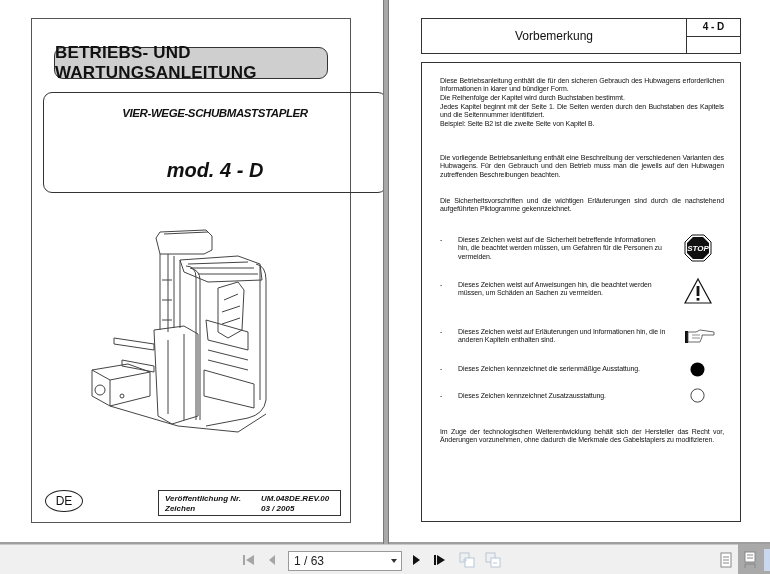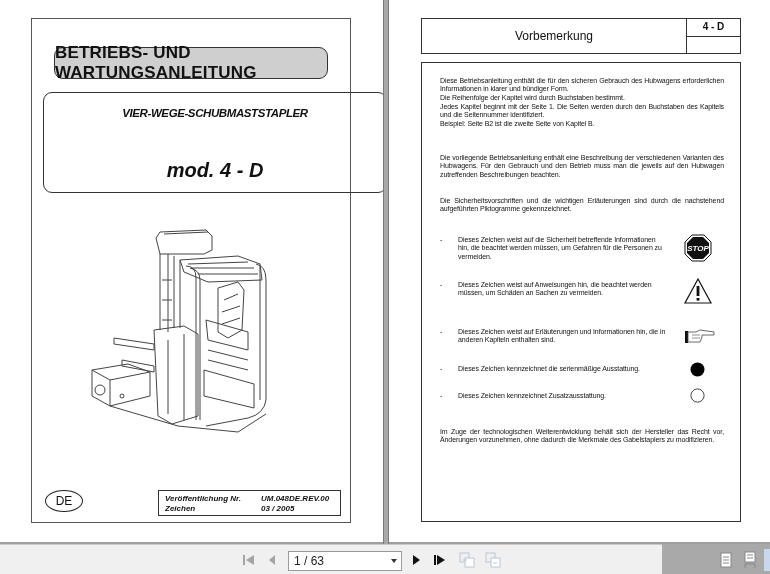--- a/index.html
+++ b/index.html
@@ -20,21 +20,21 @@
   .pub-row { position:absolute; left:6px; right:6px; display:flex; }
   .pub-row .k { width:96px; }
   .r-header { position:absolute; left:421px; top:18px; width:320px; height:36px; border:1px solid #333; box-sizing:border-box; }
   .r-title { position:absolute; left:0; top:0; width:264px; height:34px; border-right:1px solid #333; display:flex; align-items:center; justify-content:center; font-size:12px; color:#111; }
   .r-code { position:absolute; left:265px; top:0; width:53px; height:17px; border-bottom:1px solid #333; text-align:center; font-size:10px; font-weight:bold; line-height:15px; color:#111; }
   .r-body { position:absolute; left:421px; top:62px; width:320px; height:460px; border:1px solid #333; box-sizing:border-box; }
   .txt { position:absolute; left:18px; width:284px; font-size:7px; line-height:8.4px; color:#111; text-align:justify; letter-spacing:-0.1px; }
   .bul { position:absolute; left:18px; font-size:7px; color:#111; }
   .bul-text { position:absolute; left:36px; width:210px; font-size:7px; line-height:8.4px; color:#111; letter-spacing:-0.1px; }
   .sym { position:absolute; }
-  .toolbar { position:absolute; left:0; top:544px; width:662px; height:30px; background:#f0f0f0; border-top:1px solid #c8c8c8; }
+  .toolbar { position:absolute; left:0; top:544px; width:738px; height:30px; background:#f0f0f0; border-top:1px solid #c8c8c8; }
   .tb-btn { position:absolute; top:6px; width:18px; height:18px; display:flex; align-items:center; justify-content:center; cursor:pointer; }
   .page-input { position:absolute; left:288px; top:6px; width:114px; height:20px; background:#fff; border:1px solid #9a9a9a; box-sizing:border-box; font-size:12px; color:#222; display:flex; align-items:center; padding-left:5px; }
   .page-input .dd { position:absolute; right:4px; top:7px; width:0; height:0; border-left:3px solid transparent; border-right:3px solid transparent; border-top:4px solid #333; }
   .view-active { position:absolute; left:764px; top:4px; width:6px; height:22px; background:#c9d8ee; }
 </style>
 </head>
 <body>
 
 <div class="viewer">
 

